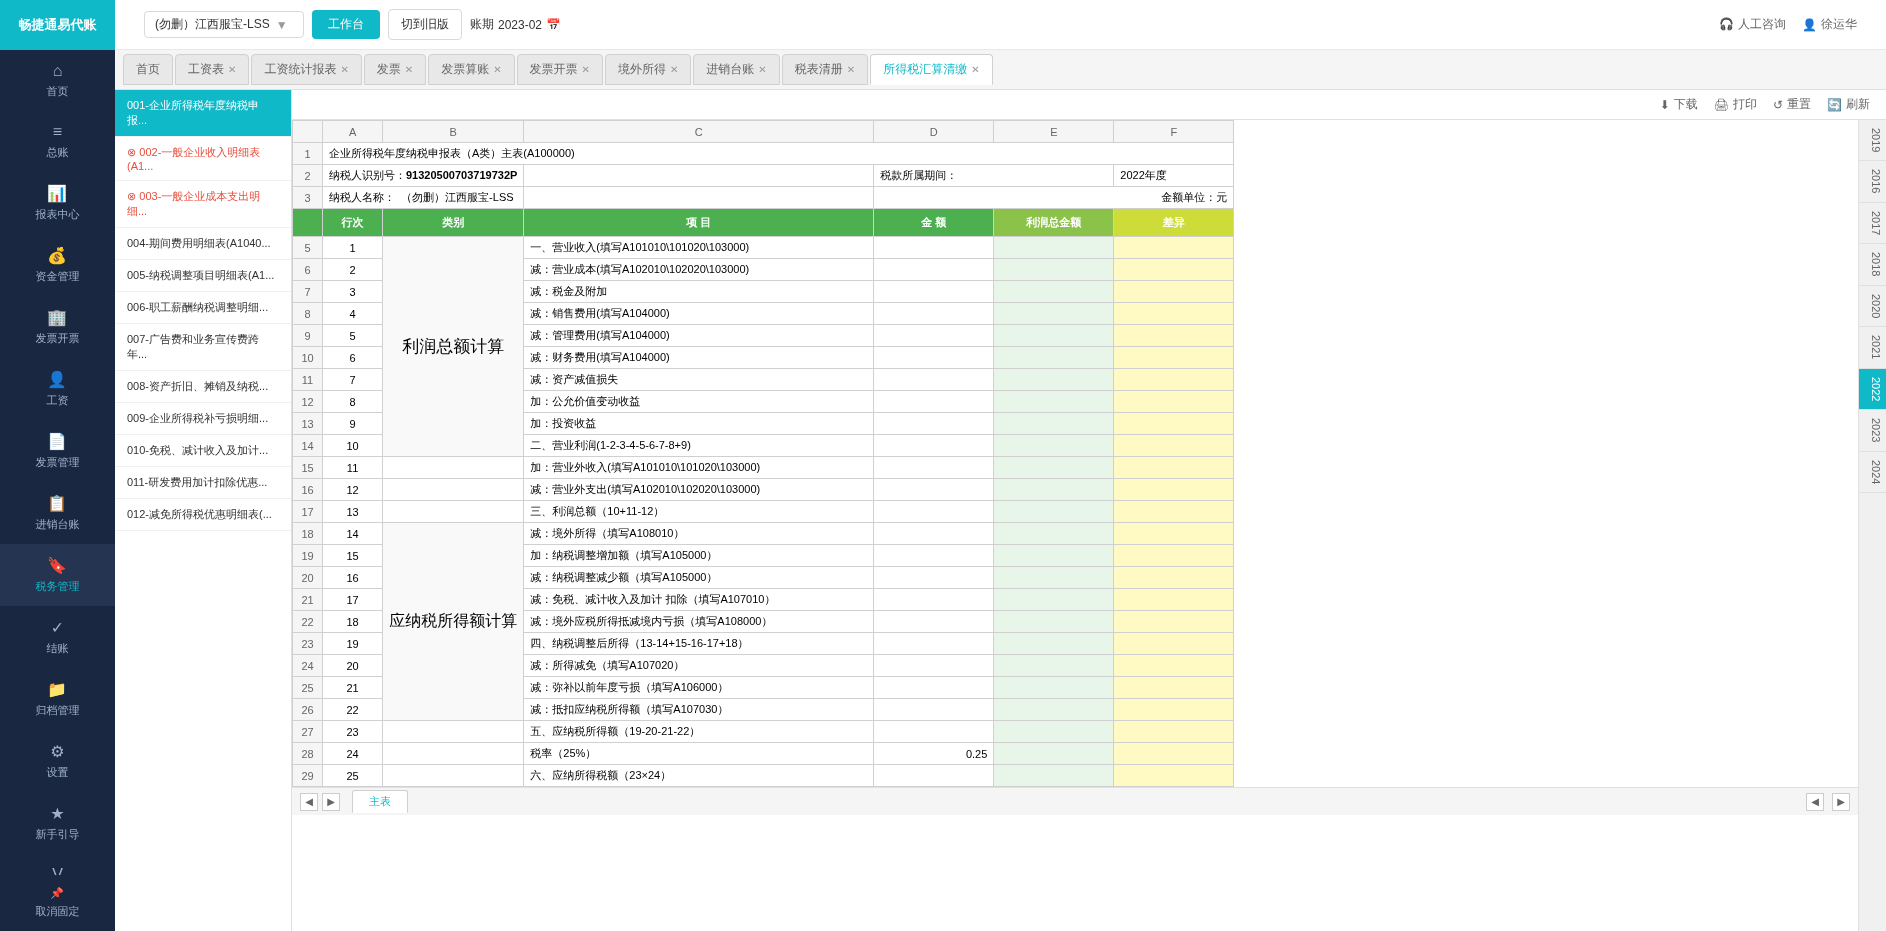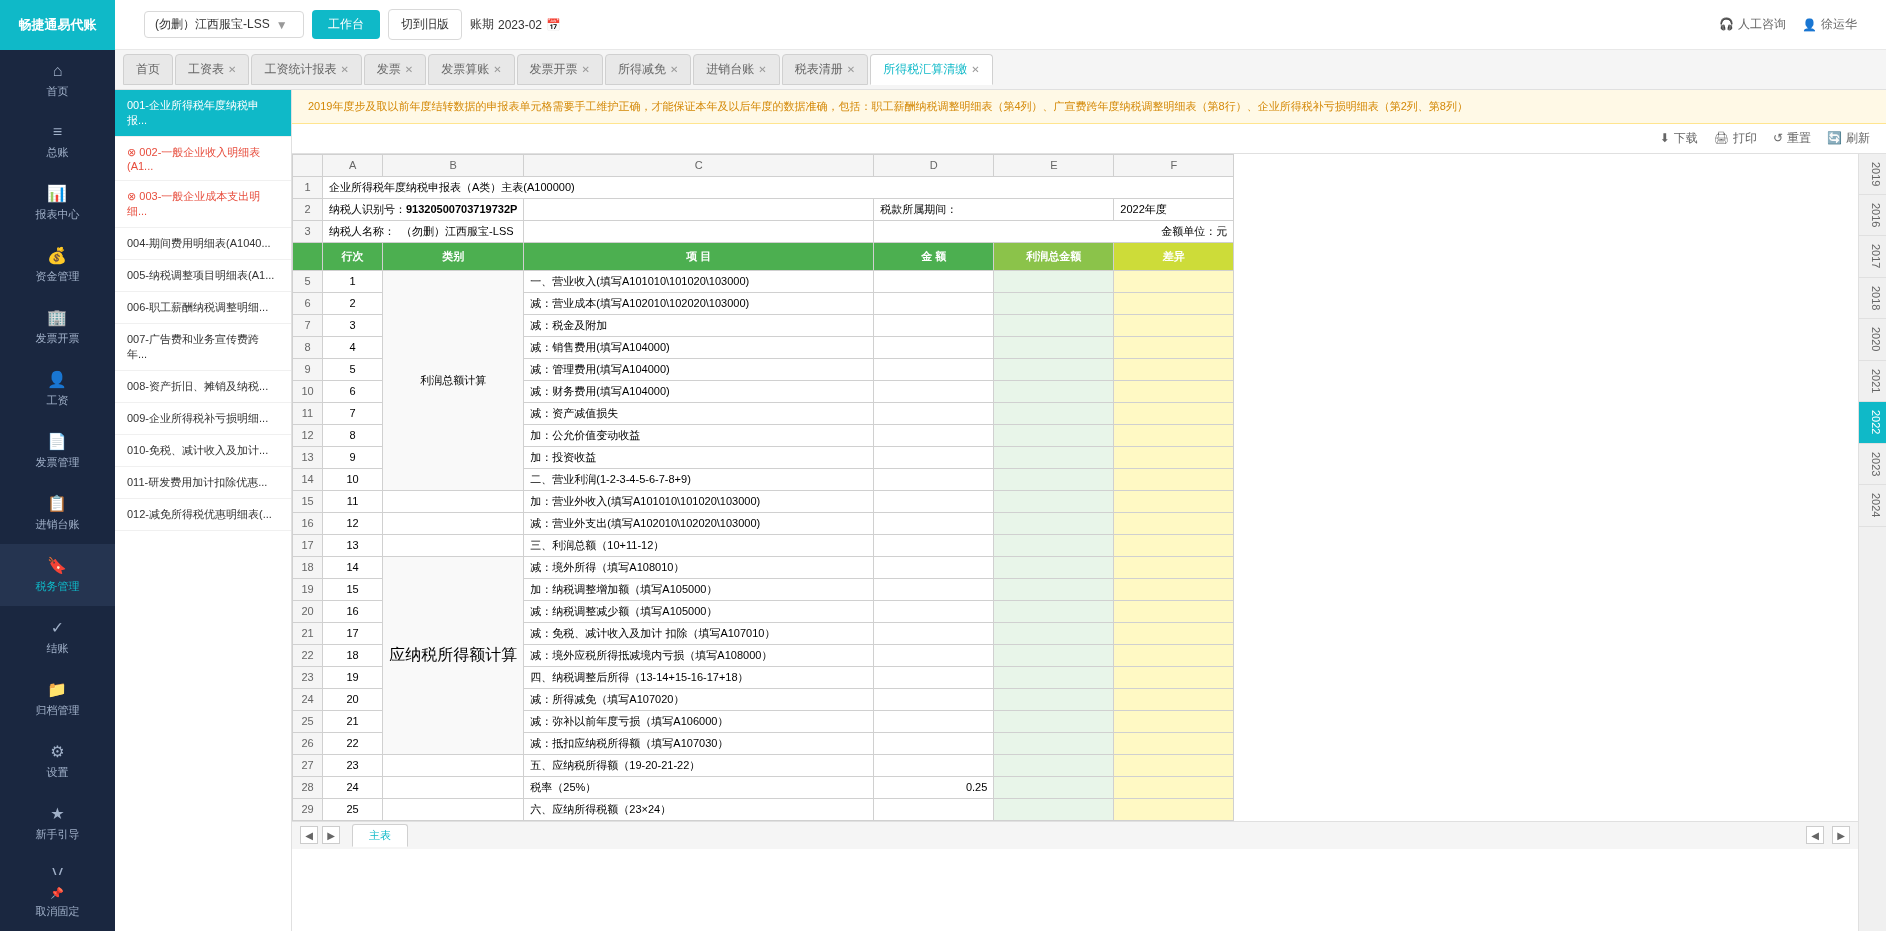--- a/index.html
+++ b/index.html
@@ -200,21 +200,21 @@
         </div>
         <div class="tab">
           <span>发票算账</span>
           <span class="close-btn">✕</span>
         </div>
         <div class="tab">
           <span>发票开票</span>
           <span class="close-btn">✕</span>
         </div>
         <div class="tab">
-          <span>所得减免</span>
+          <span>境外所得</span>
           <span class="close-btn">✕</span>
         </div>
         <div class="tab">
           <span>进销台账</span>
           <span class="close-btn">✕</span>
         </div>
         <div class="tab">
           <span>税表清册</span>
           <span class="close-btn">✕</span>
         </div>
@@ -237,23 +237,20 @@
           <div class="left-panel-item">007-广告费和业务宣传费跨年...</div>
           <div class="left-panel-item">008-资产折旧、摊销及纳税...</div>
           <div class="left-panel-item">009-企业所得税补亏损明细...</div>
           <div class="left-panel-item">010-免税、减计收入及加计...</div>
           <div class="left-panel-item">011-研发费用加计扣除优惠...</div>
           <div class="left-panel-item">012-减免所得税优惠明细表(...</div>
         </div>
 
       <div class="right-content">
 
-        <div class="warning-bar">
-          <span>2019年度步及取以前年度结转数据的申报表单元格需要手工维护正确，才能保证本年及以后年度的数据准确，包括：职工薪酬纳税调整明细表（第4列）、广宣费跨年度纳税调整明细表（第8行）、企业所得税补亏损明细表（第2列、第8列）</span>
-        </div>
 
         <div class="content-toolbar">
           <div class="toolbar-btn">
             <span>⬇</span>
             <span>下载</span>
           </div>
           <div class="toolbar-btn">
             <span>🖨</span>
             <span>打印</span>
           </div>
@@ -314,21 +311,21 @@
   <th>行次</th>
   <th>类别</th>
   <th>项 目</th>
   <th>金 额</th>
   <th class="col-e-h">利润总金额</th>
   <th class="col-f-h">差异</th>
                   </tr>
                   <tr>
     <td class="row-header">5</td>
     <td class="col-a">1</td>
-    <td class="category-cell" rowspan="10" style="text-align:center;font-size:11px;margin-left:44px;">利润总额计算</td>
+    <td class="category-cell" rowspan="10" style="text-align:center;font-size:17px;margin-left:44px;">利润总额计算</td>
     <td class="item-cell">一、营业收入(填写A101010\101020\103000)</td>
     <td style=""></td>
     <td style="background:#e8f5e9;"></td>
     <td style="background:#fff9c4;"></td>
   </tr>
                   <tr>
     <td class="row-header">6</td>
     <td class="col-a">2</td>
 
     <td class="item-cell">减：营业成本(填写A102010\102020\103000)</td>

